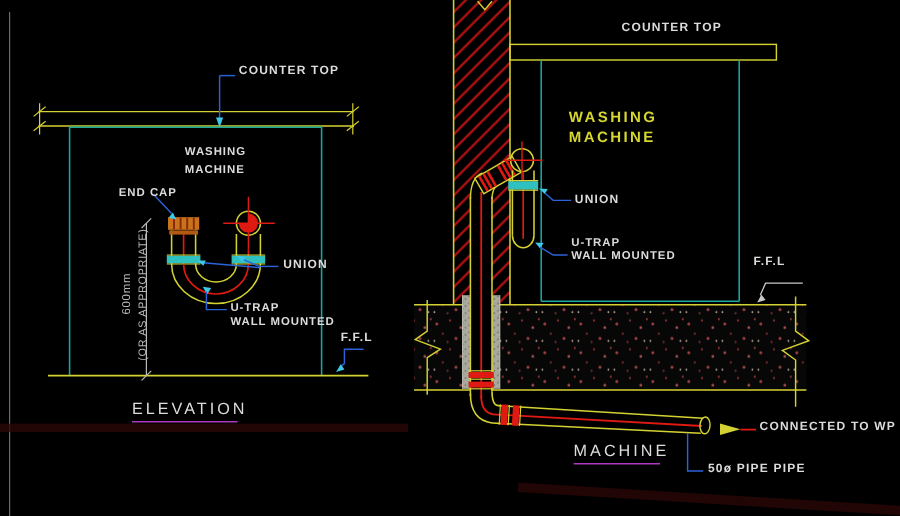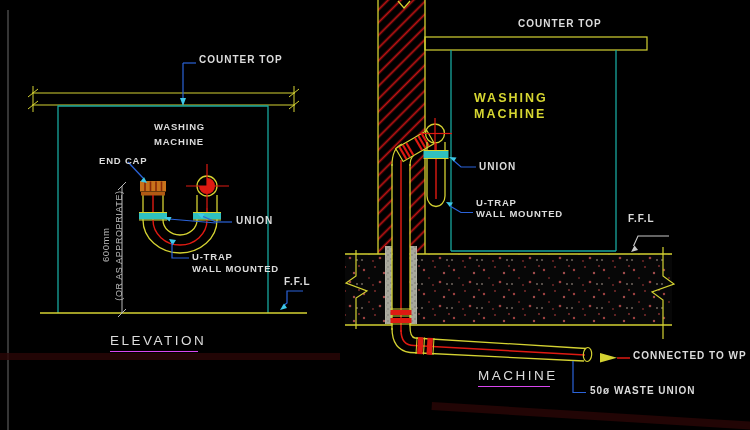--- a/index.html
+++ b/index.html
@@ -274,16 +274,16 @@
 <div class="title" style="left:110px;top:334px;width:88px;">ELEVATION</div>
 
 <div class="lbl" style="left:518px;top:19px;">COUNTER TOP</div>
 <div class="lbl yellow center" style="left:474px;top:92px;width:120px;">WASHING</div>
 <div class="lbl yellow center" style="left:474px;top:108px;width:120px;">MACHINE</div>
 <div class="lbl" style="left:479px;top:162px;">UNION</div>
 <div class="lbl small" style="left:476px;top:198px;">U-TRAP</div>
 <div class="lbl small" style="left:476px;top:209px;">WALL MOUNTED</div>
 <div class="lbl" style="left:628px;top:214px;">F.F.L</div>
 <div class="lbl" style="left:633px;top:351px;">CONNECTED TO WP</div>
-<div class="lbl" style="left:590px;top:386px;">50ø WASTE UNION</div>
+<div class="lbl" style="left:590px;top:386px;">50ø PIPE PIPE</div>
 <div class="title" style="left:478px;top:369px;width:72px;">MACHINE</div>
 
 </div>
 
 </body></html>

